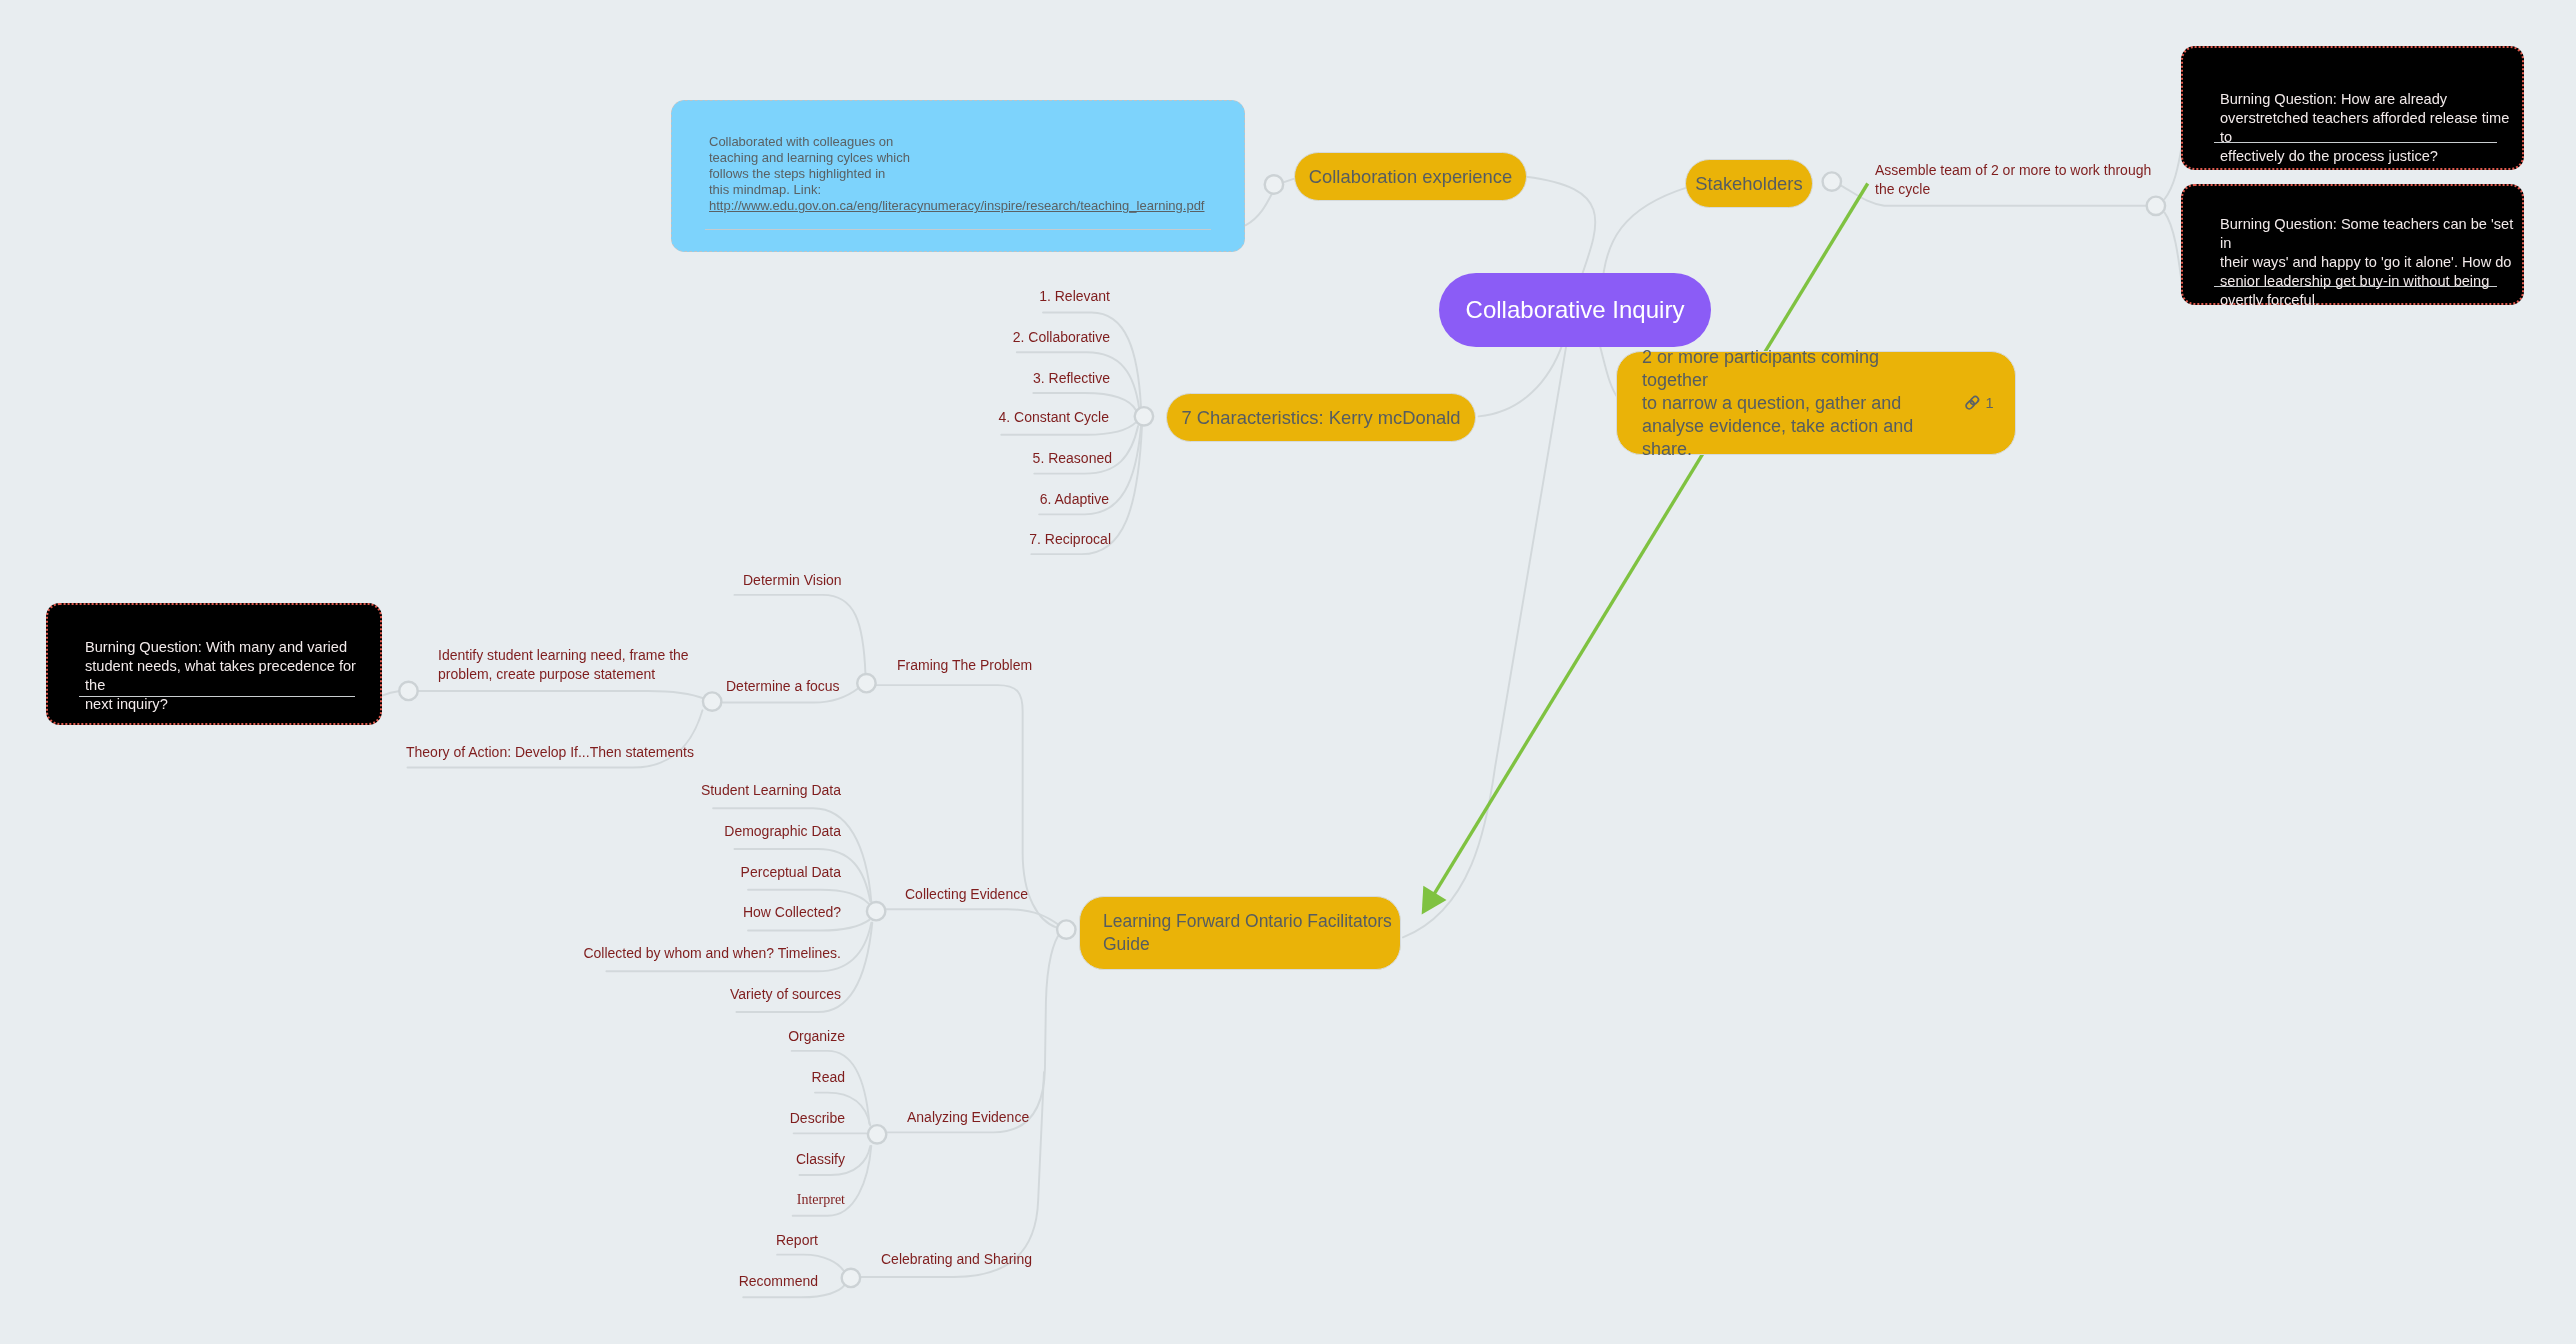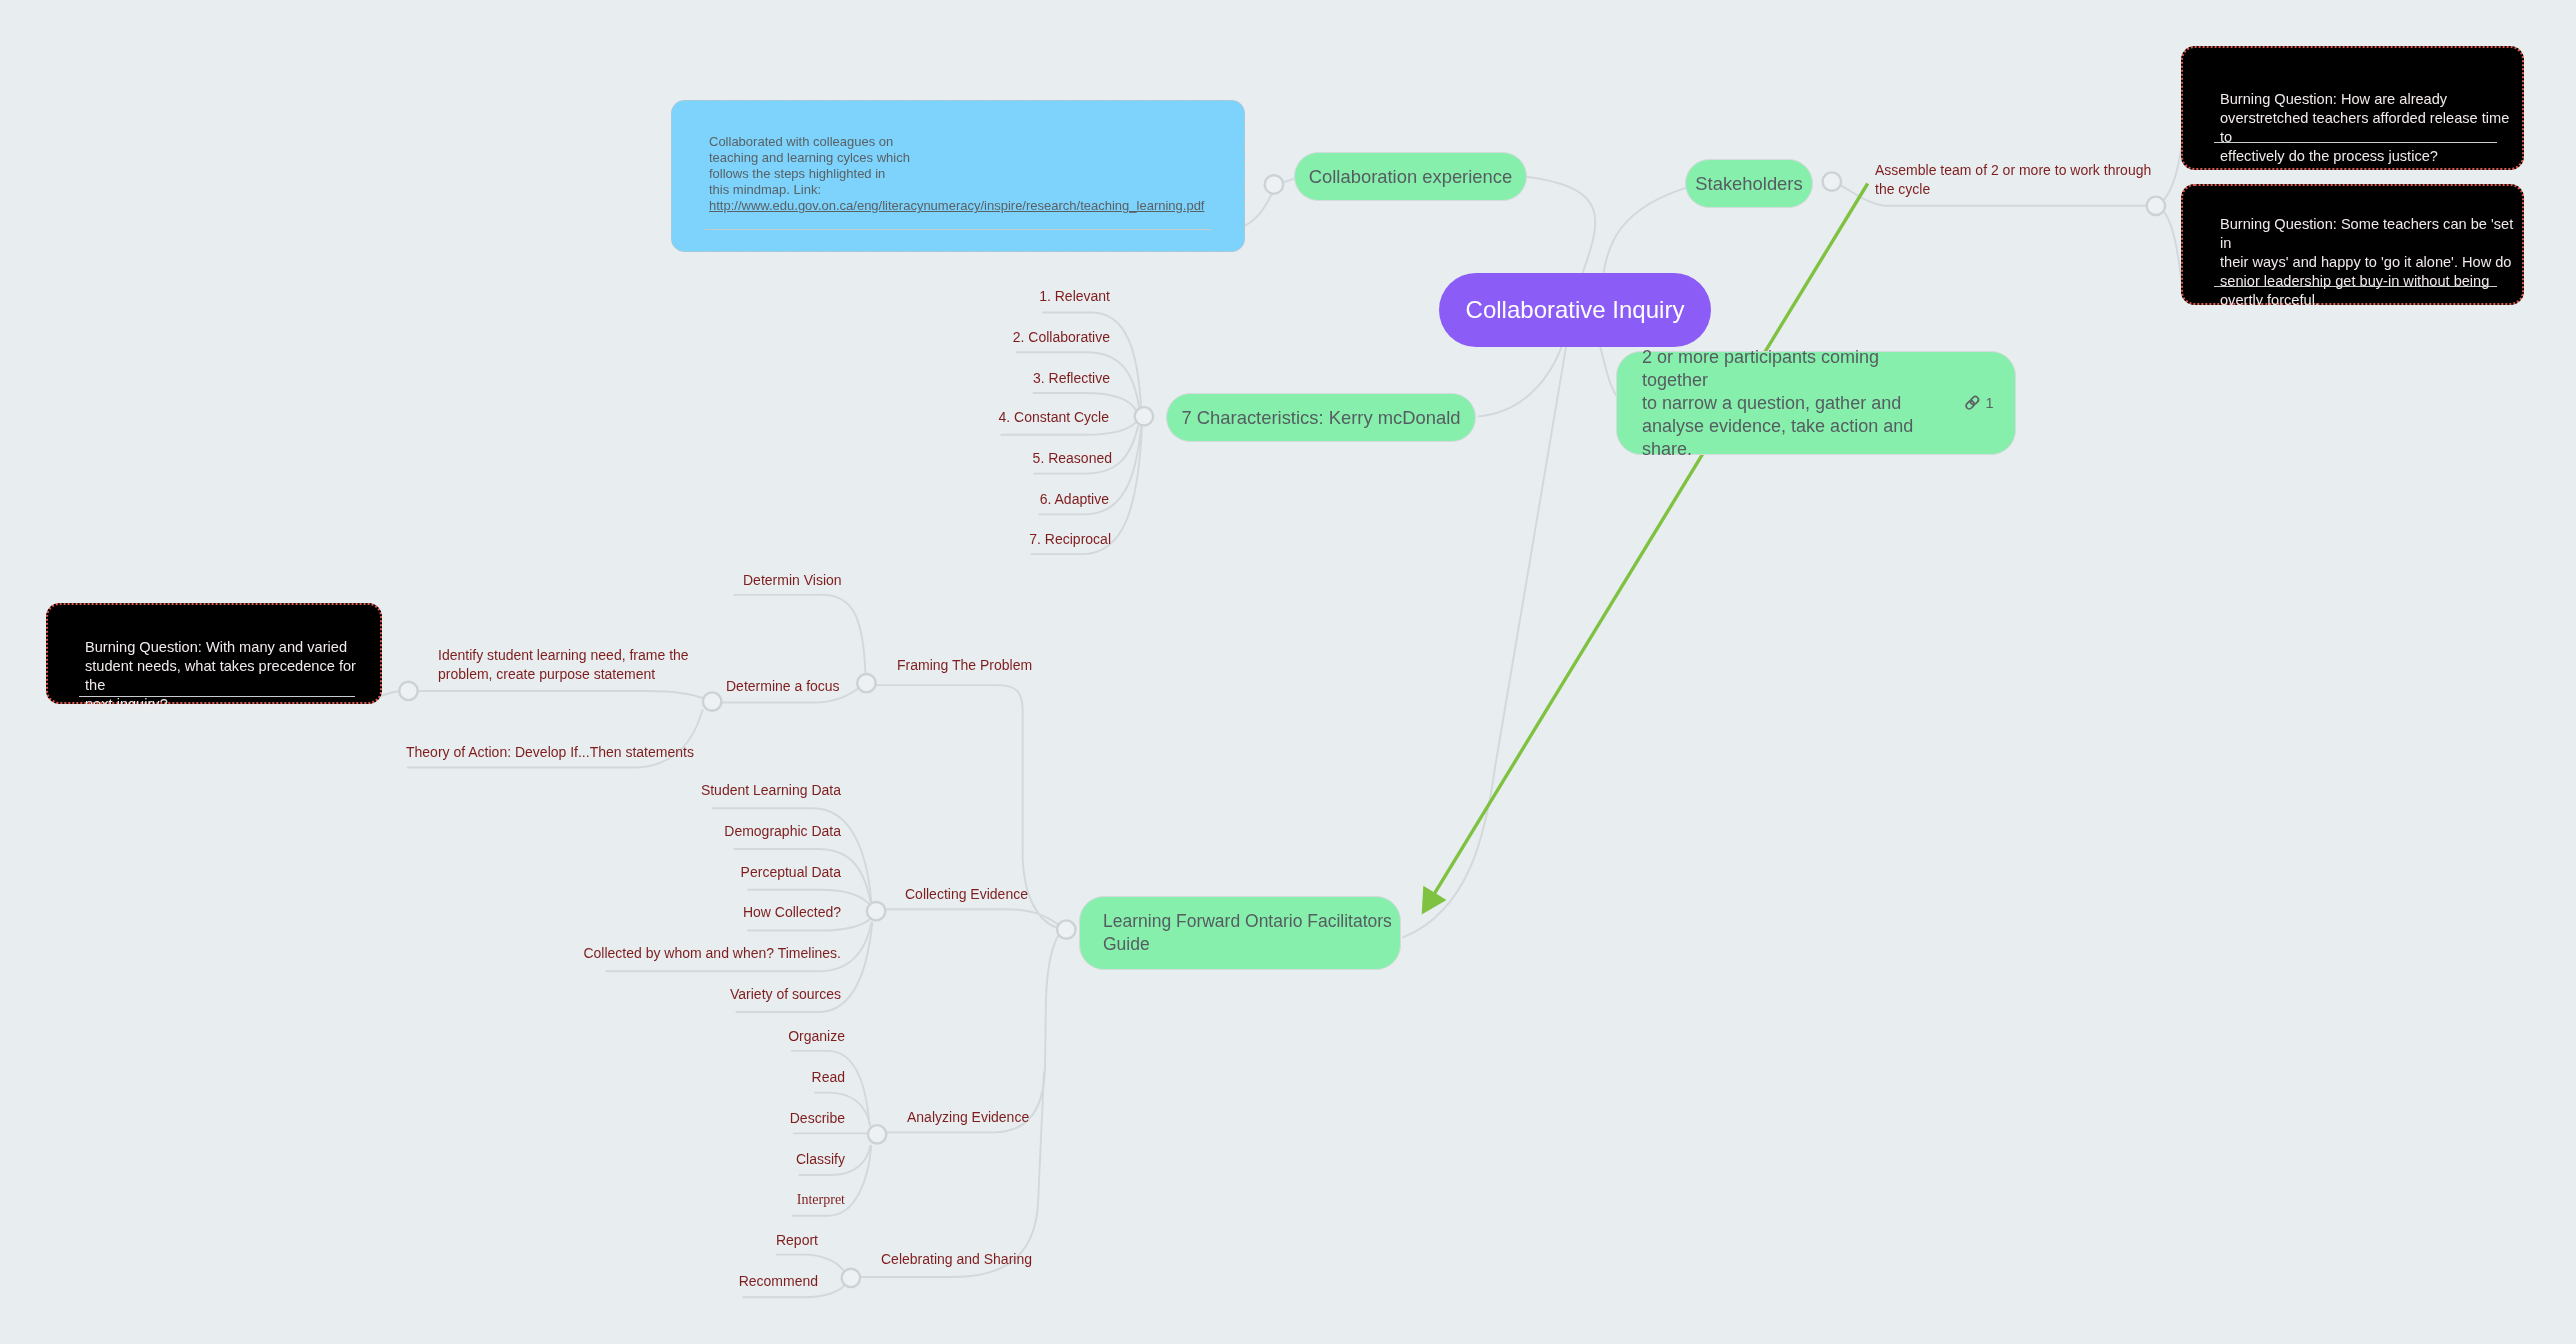--- a/index.html
+++ b/index.html
@@ -9,21 +9,21 @@
   .note{position:absolute;z-index:2;box-sizing:border-box;background:#7dd3fc;
         border:1.9px dashed #bdc3c6;border-radius:13.6px;color:#5a6164;}
   .note-text{position:absolute;left:37px;top:33px;font-size:13px;line-height:16px;white-space:pre-line;}
   .note-link{position:absolute;left:37px;top:97px;font-size:13px;text-decoration:underline;white-space:nowrap;}
   .note-sep{position:absolute;left:33px;right:33px;top:128px;height:0;border-top:1.5px solid #c6cbce;}
   .burn{position:absolute;z-index:2;box-sizing:border-box;background:#000000;
         border:2.9px dotted #e05a4e;border-radius:13.6px;color:#f2eaea;}
   .burn-text{position:absolute;left:37px;font-size:14.6px;line-height:19px;white-space:pre-line;}
   .burn-sep{position:absolute;left:31px;right:25px;height:0;border-top:1.5px solid #c9cdd0;}
   .lbl{position:absolute;z-index:3;color:#7f1d1d;font-size:14px;line-height:19.4px;white-space:pre-line;}
-  .node{position:absolute;z-index:4;box-sizing:border-box;background:#86efac;border:1.9px solid #d5dadd;
+  .node{position:absolute;z-index:4;box-sizing:border-box;background:#eab308;border:1.9px solid #d5dadd;
         border-radius:25px;display:flex;align-items:center;justify-content:center;
         color:#565d61;font-size:18.4px;white-space:pre-line;}
   .node.root{background:#8b5cf6;border:none;color:#ffffff;font-size:24px;border-radius:37px;}
   .node.left{justify-content:flex-start;text-align:left;}
   .linkbadge{position:absolute;right:21.3px;top:50%;transform:translateY(-50%);display:flex;
              align-items:center;gap:4.9px;color:#5c6366;font-size:14.6px;}
 </style>
 </head>
 <body>
 
@@ -108,21 +108,21 @@
 effectively do the process justice?</div>
     <div class="burn-sep" style="top:94px;"></div>
   </div>
   <div class="burn" style="left:2181px;top:184px;width:343px;height:121px;">
     <div class="burn-text" style="top:29px;">Burning Question: Some teachers can be 'set in
 their ways' and happy to 'go it alone'. How do
 senior leadership get buy-in without being
 overtly forceful.</div>
     <div class="burn-sep" style="top:100px;"></div>
   </div>
-  <div class="burn" style="left:46px;top:603px;width:336px;height:101px;">
+  <div class="burn" style="left:46px;top:603px;width:336px;height:122px;">
     <div class="burn-text" style="top:33px;">Burning Question: With many and varied
 student needs, what takes precedence for the
 next inquiry?</div>
     <div class="burn-sep" style="top:91px;"></div>
   </div>
 
   <div class="lbl" style="left:1875px;top:161px;">Assemble team of 2 or more to work through
 the cycle</div>
 
   <div class="lbl" style="right:1466px;top:287px;">1. Relevant</div>

